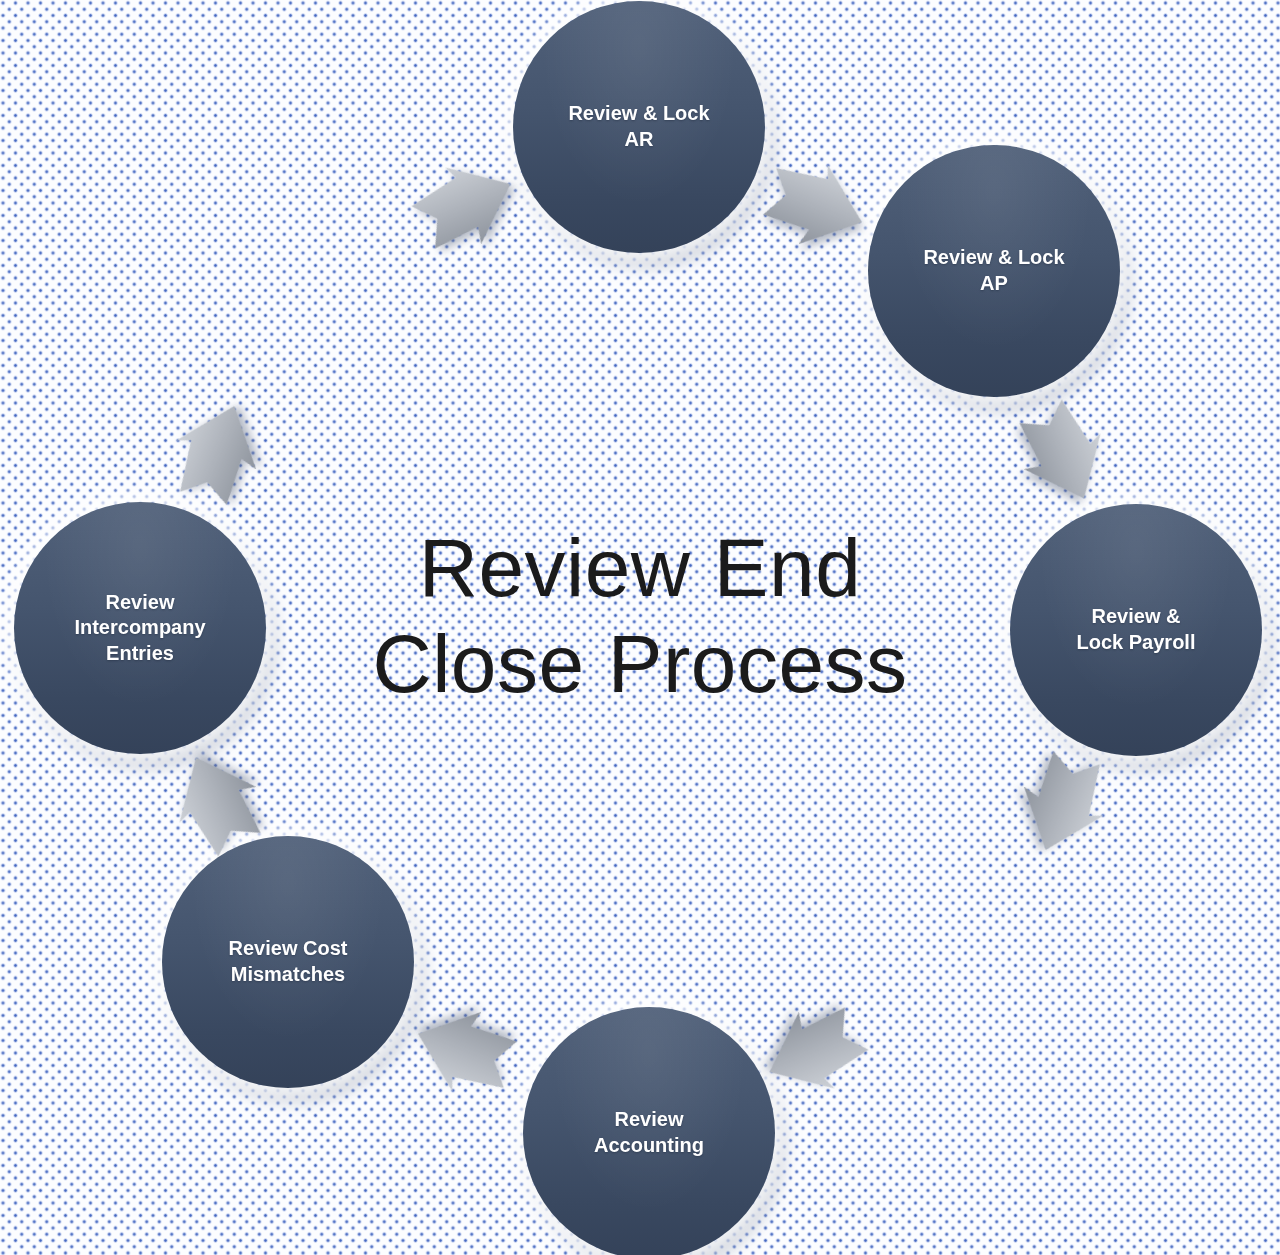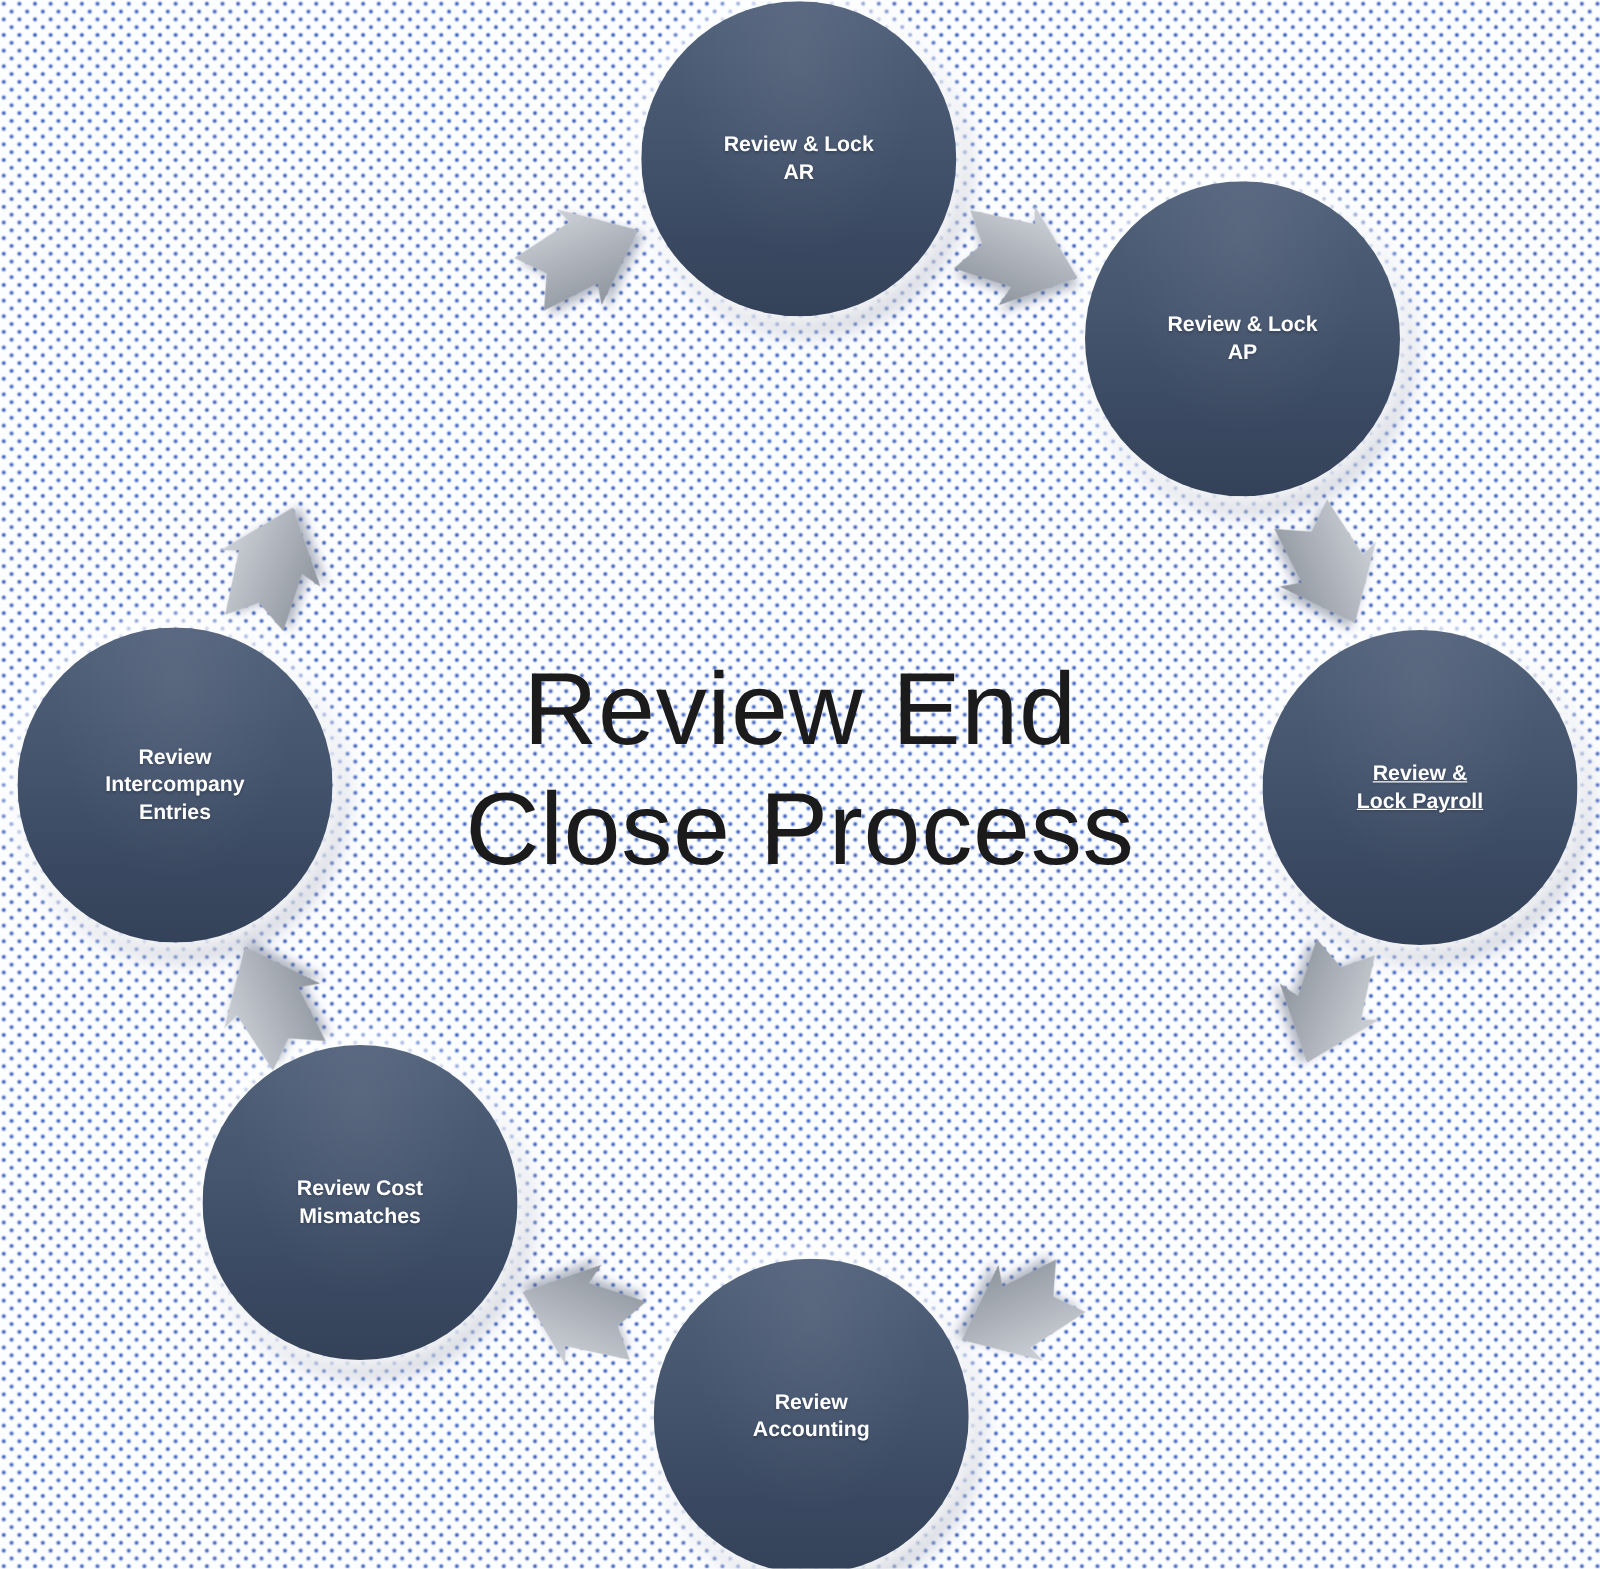--- a/index.html
+++ b/index.html
@@ -31,21 +31,21 @@
       linear-gradient(180deg, #51617a 0%, #45556e 42%, #394860 78%, #344259 100%);
     box-shadow:
       0 0 14px 9px rgba(255,255,255,0.85),
       7px 11px 18px rgba(118,130,152,0.55);
     display: flex;
     flex-direction: column;
     align-items: center;
     justify-content: center;
     text-align: center;
     color: #ffffff;
-    font-size: 17px;
+    font-size: 20px;
     font-weight: 600;
     line-height: 1.28;
     text-shadow: 0 1px 2px rgba(20,30,45,0.35);
   }
   .node span { display: block; }
 
   .title {
     position: absolute;
     left: 0;
     top: 520px;
@@ -95,21 +95,21 @@
   <div class="node" style="left:513px; top:1px;">
     <span>Review &amp; Lock</span>
     <span>AR</span>
   </div>
 
   <div class="node" style="left:868px; top:145px;">
     <span>Review &amp; Lock</span>
     <span>AP</span>
   </div>
 
-  <div class="node" style="left:1010px; top:504px;text-decoration:underline;">
+  <div class="node" style="left:1010px; top:504px;">
     <span>Review &amp;</span>
     <span>Lock Payroll</span>
   </div>
 
 
   <div class="node" style="left:523px; top:1007px;">
     <span>Review</span>
     <span>Accounting</span>
   </div>
 

